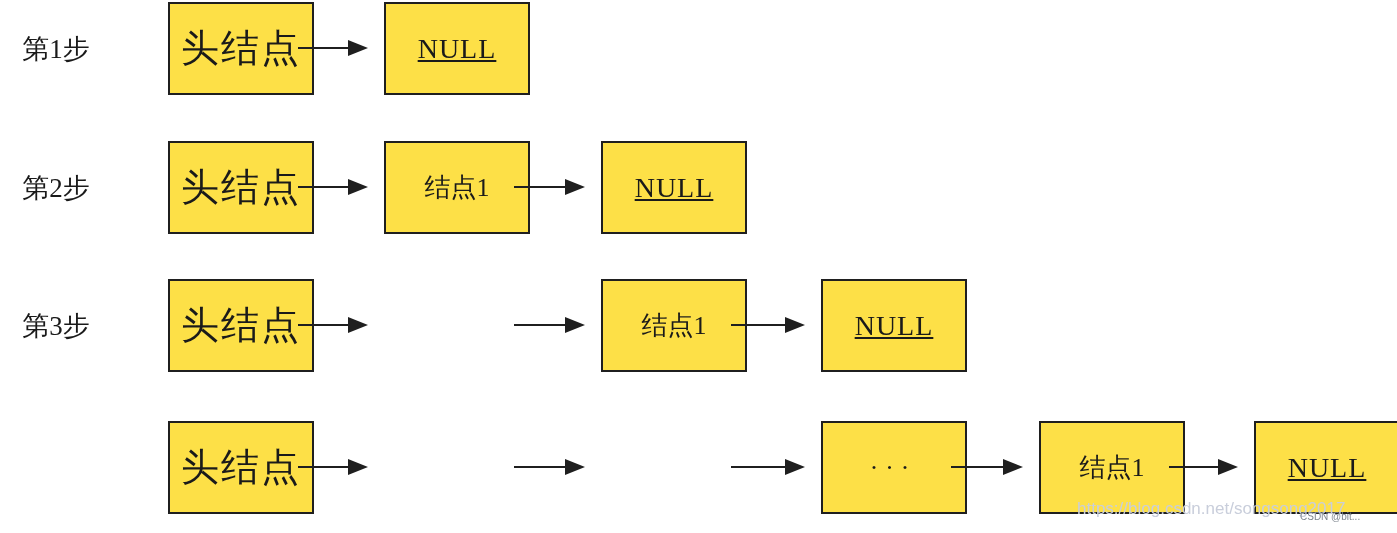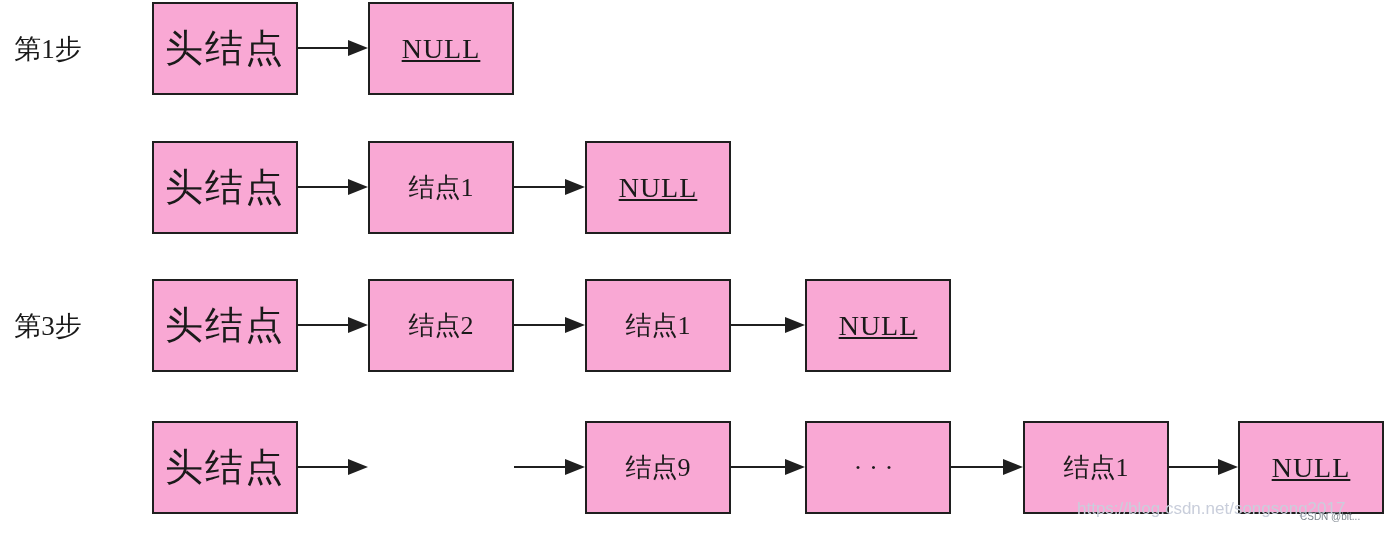--- a/index.html
+++ b/index.html
@@ -3,28 +3,28 @@
 <meta charset="utf-8">
 <style>
   html,body{margin:0;padding:0;background:#ffffff;}
   .canvas{
     position:relative;width:1397px;height:533px;background:#ffffff;overflow:hidden;
     font-family:"Liberation Serif","DejaVu Serif",serif;color:var(--ink,#1a1a1a);
   }
   .row{position:absolute;left:0;width:1397px;height:93px;}
   .row0{top:2px}.row1{top:141px}.row2{top:279px}.row3{top:421px}
   .step-label{
-    position:absolute;left:0;top:0;width:96px;height:93px;
+    position:absolute;left:8px;top:0;width:96px;height:93px;
     display:flex;align-items:center;justify-content:center;
     font-size:27px;white-space:nowrap;
   }
   .box{
     position:absolute;top:0;width:146px;height:93px;box-sizing:border-box;
-    border:2px solid var(--line,#1f1f1f);background:#f9a8d4;
-    display:flex;align-items:center;justify-content:center;white-space:nowrap;
+    border:2px solid var(--line,#1f1f1f);background:#fde047;
+    display:flex;align-items:center;justify-content:center;white-space:nowrap;margin-left:16px;
   }
   .c0{left:152px}.c1{left:368px}.c2{left:585px}.c3{left:805px}.c4{left:1023px}.c5{left:1238px}
   .t-head{font-size:38px;letter-spacing:2px;}
   .t-node{font-size:26px;justify-content:center;}
   .t-null{font-size:28px;letter-spacing:1px;text-decoration:underline;}
   .t-ellipsis{font-size:26px;letter-spacing:9px;}
   .t-ellipsis .node-label{transform:translateY(-7px);}
   .arrow{position:absolute;top:38px;height:16px;}
   .a0{left:298px;width:70px}.a1{left:514px;width:71px}
   .a2{left:731px;width:74px}.a3{left:951px;width:72px}.a4{left:1169px;width:69px}
@@ -58,61 +58,56 @@
     <div class="box c0 t-head">
       <span class="node-label">头结点</span>
     </div>
     <div class="arrow a0"></div>
     <div class="box c1 t-null">
       <span class="node-label">NULL</span>
     </div>
   </div>
 
   <div class="row row1">
+    <div class="step-label">第2步</div>
     <div class="box c0 t-head">
       <span class="node-label">头结点</span>
     </div>
     <div class="arrow a0"></div>
     <div class="box c1 t-node">
       <span class="node-label">结点1</span>
     </div>
     <div class="arrow a1"></div>
     <div class="box c2 t-null">
       <span class="node-label">NULL</span>
     </div>
   </div>
 
   <div class="row row2">
     <div class="step-label">第3步</div>
     <div class="box c0 t-head">
       <span class="node-label">头结点</span>
     </div>
     <div class="arrow a0"></div>
-    <div class="box c1 t-node">
-      <span class="node-label">结点2</span>
-    </div>
     <div class="arrow a1"></div>
     <div class="box c2 t-node">
       <span class="node-label">结点1</span>
     </div>
     <div class="arrow a2"></div>
     <div class="box c3 t-null">
       <span class="node-label">NULL</span>
     </div>
   </div>
 
   <div class="row row3">
     <div class="box c0 t-head">
       <span class="node-label">头结点</span>
     </div>
     <div class="arrow a0"></div>
     <div class="arrow a1"></div>
-    <div class="box c2 t-node">
-      <span class="node-label">结点9</span>
-    </div>
     <div class="arrow a2"></div>
     <div class="box c3 t-ellipsis">
       <span class="node-label">...</span>
     </div>
     <div class="arrow a3"></div>
     <div class="box c4 t-node">
       <span class="node-label">结点1</span>
     </div>
     <div class="arrow a4"></div>
     <div class="box c5 t-null">

